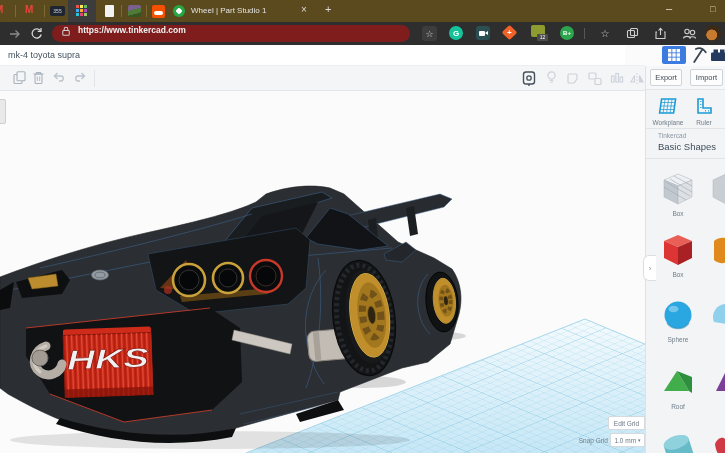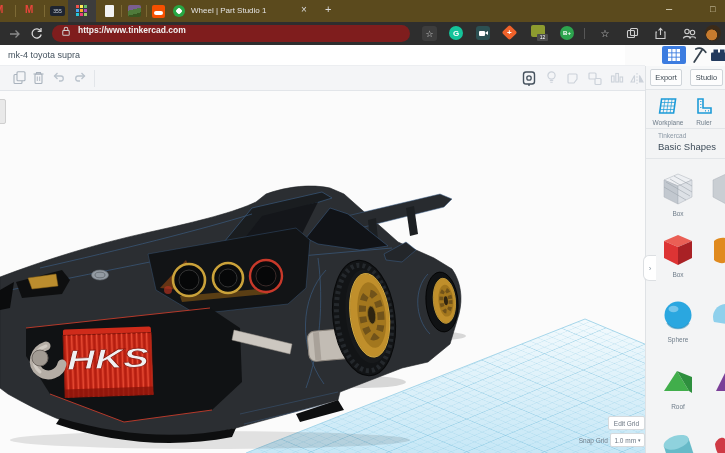--- a/index.html
+++ b/index.html
@@ -320,21 +320,21 @@
     <div class="abs lbl" style="left:572px;top:345px;width:36px;text-align:right;">Snap Grid</div>
     <div class="abs gridbtn" style="left:610px;top:341px;width:35px;height:14px;gap:2px;">
       <span>1.0 mm</span>
         <span style="font-size:5px;">▾</span>
     </div>
   </div>
 
   <div id="sidebar" class="abs">
     <div class="abs" style="left:0;top:0;width:80px;height:24px;background:#f6f7f8;border-bottom:1px solid #e3e6e9;">
       <div class="abs impexp" style="left:4px;top:3px;width:32px;">Export</div>
-      <div class="abs impexp" style="left:44px;top:3px;width:33px;">Studio</div>
+      <div class="abs impexp" style="left:44px;top:3px;width:33px;">Import</div>
     </div>
     <svg class="abs" style="left:11px;top:30px;" width="22" height="21" viewBox="0 0 22 21">
         <g transform="skewX(-8)">
           <rect x="5" y="3" width="14" height="14" fill="none" stroke="#1d9bd8" stroke-width="1.6"></rect>
           <path d="M8.5,3 V17 M12,3 V17 M15.5,3 V17 M5,6.5 H19 M5,10 H19 M5,13.5 H19" stroke="#1d9bd8" stroke-width="0.7"></path>
         </g>
       </svg>
     <div class="abs lbl" style="left:0;top:53px;width:44px;">Workplane</div>
     <svg class="abs" style="left:48px;top:30px;" width="20" height="21" viewBox="0 0 20 21">
         <path d="M4,3 H9 V12 H17 V17 H4 Z" fill="none" stroke="#1d9bd8" stroke-width="1.6"></path>

